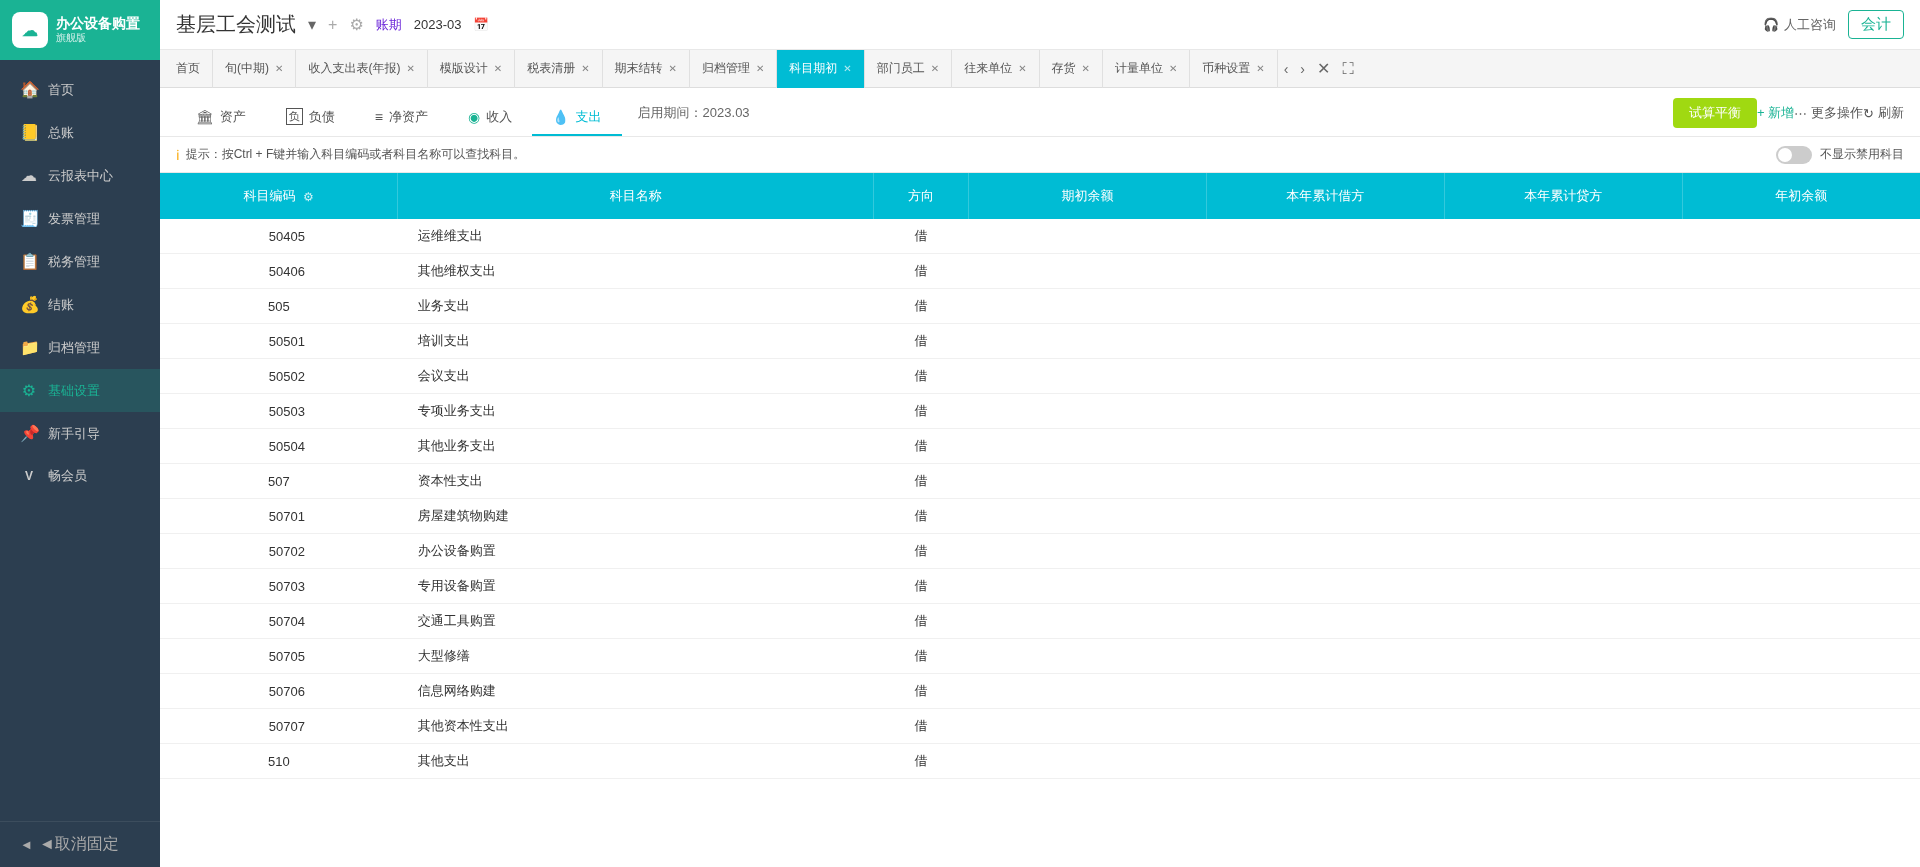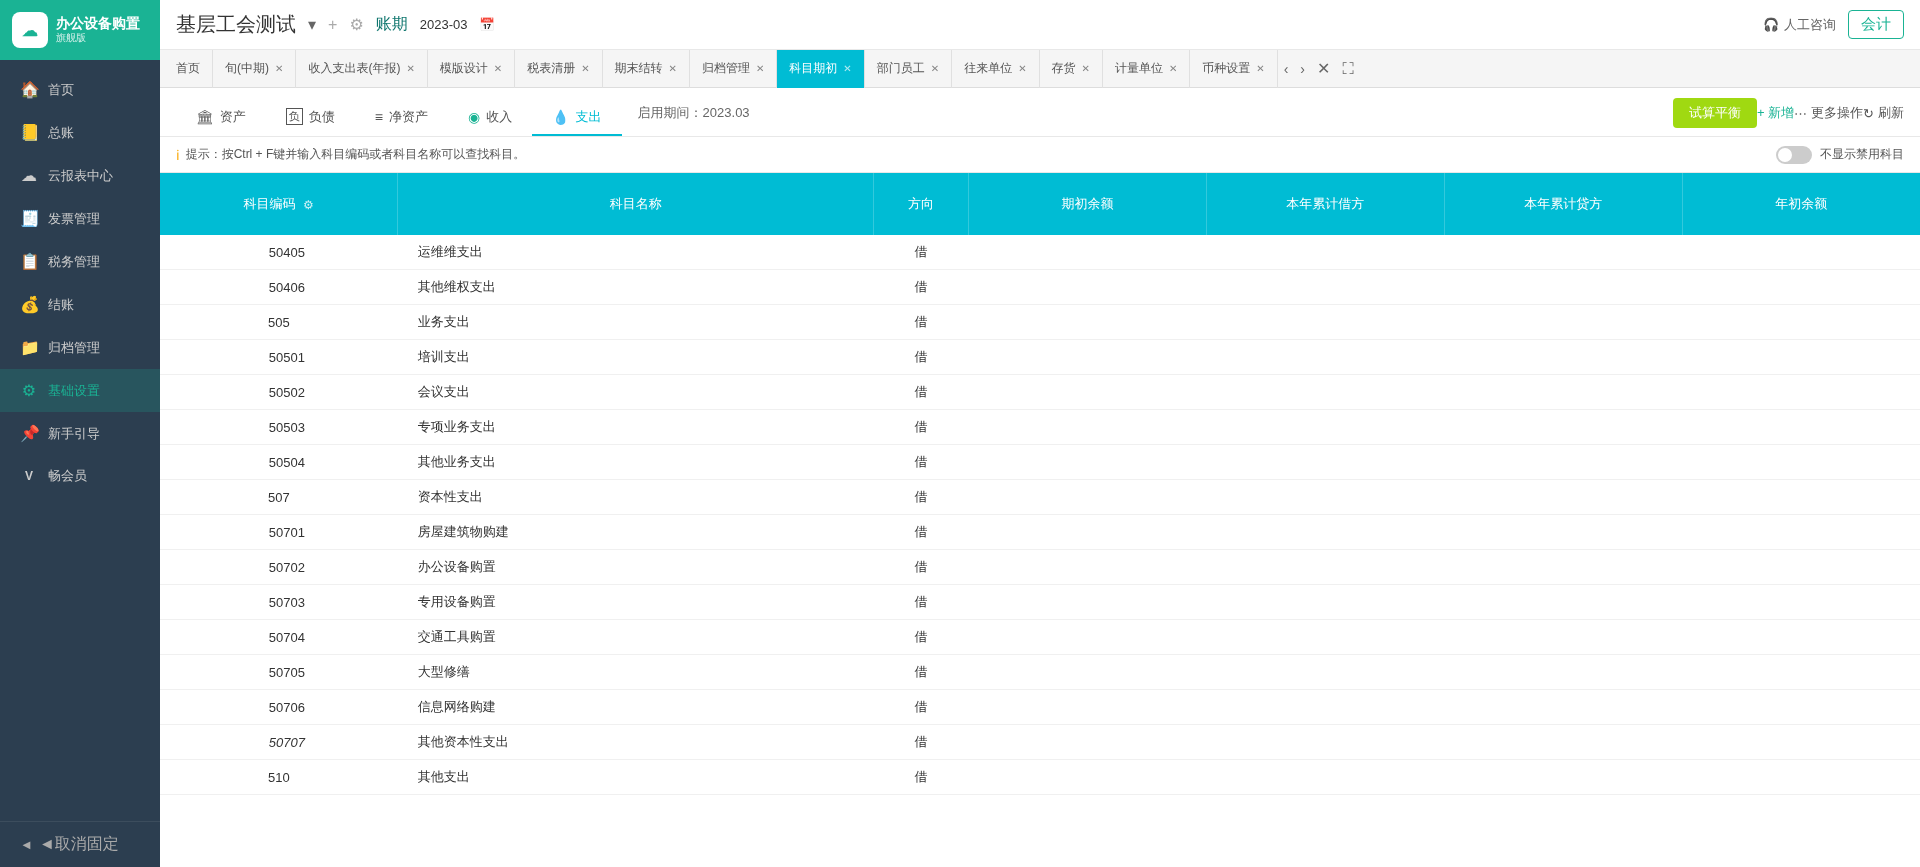--- a/index.html
+++ b/index.html
@@ -60,21 +60,21 @@
     .top-header {
       height: 50px;
       background: #fff;
       display: flex; align-items: center;
       padding: 0 16px;
       border-bottom: 1px solid #e8e8e8;
       gap: 12px;
     }
     .company-name { color: #333; font-size: 20px; cursor: pointer; }
     .header-icon-btn { cursor: pointer; font-size: 16px; }
-    .period-label { color: #0f766e; font-size: 16px; text-align: right; }
+    .period-label { color: #6d28d9; font-size: 13px; text-align: right; }
     .period-value { color: #333; font-size: 13px; font-weight: 500; }
     .calendar-icon { color: #1ab394; cursor: pointer; }
     .header-right { margin-left: auto; display: flex; align-items: center; gap: 12px; }
     .customer-service { display: flex; align-items: center; gap: 4px; color: #666; font-size: 13px; cursor: pointer; }
     .account-btn {
       border: 1px solid #1ab394;
       color: #1ab394;
       padding: 4px 12px;
       border-radius: 4px;
       cursor: pointer;
@@ -185,21 +185,21 @@
       transition: left 0.2s;
     }
     .toggle-label { color: #555; font-size: 12px; }
 
     
     .table-wrapper { flex: 1; overflow-y: auto; overflow-x: hidden; background: #fff; margin: 0; }
     table { width: 100%; border-collapse: collapse; }
     thead tr { background: #00bcd4; }
     thead th {
       color: #fff;
-      padding: 22px 8px;
+      padding: 14px 8px;
       text-align: center;
       font-weight: normal;
       font-size: 13px;
       border-right: 1px solid rgba(255,255,255,0.2);
     }
     thead th:last-child { border-right: none; }
     tbody tr { border-bottom: 1px solid #f0f0f0; }
     tbody td {
       padding: 8px 8px;
       text-align: center;
@@ -555,21 +555,21 @@
             <tr class="child-row">
               <td style="text-align: center;">50706</td>
               <td>信息网络购建</td>
               <td>借</td>
               <td></td>
               <td></td>
               <td></td>
               <td></td>
             </tr>
             <tr class="child-row">
-              <td style=" font-style: italic;">50707</td>
+              <td style="">50707</td>
               <td>其他资本性支出</td>
               <td>借</td>
               <td></td>
               <td></td>
               <td></td>
               <td></td>
             </tr>
             <tr class="parent-row">
               <td style="text-align: center;">510</td>
               <td>其他支出</td>

